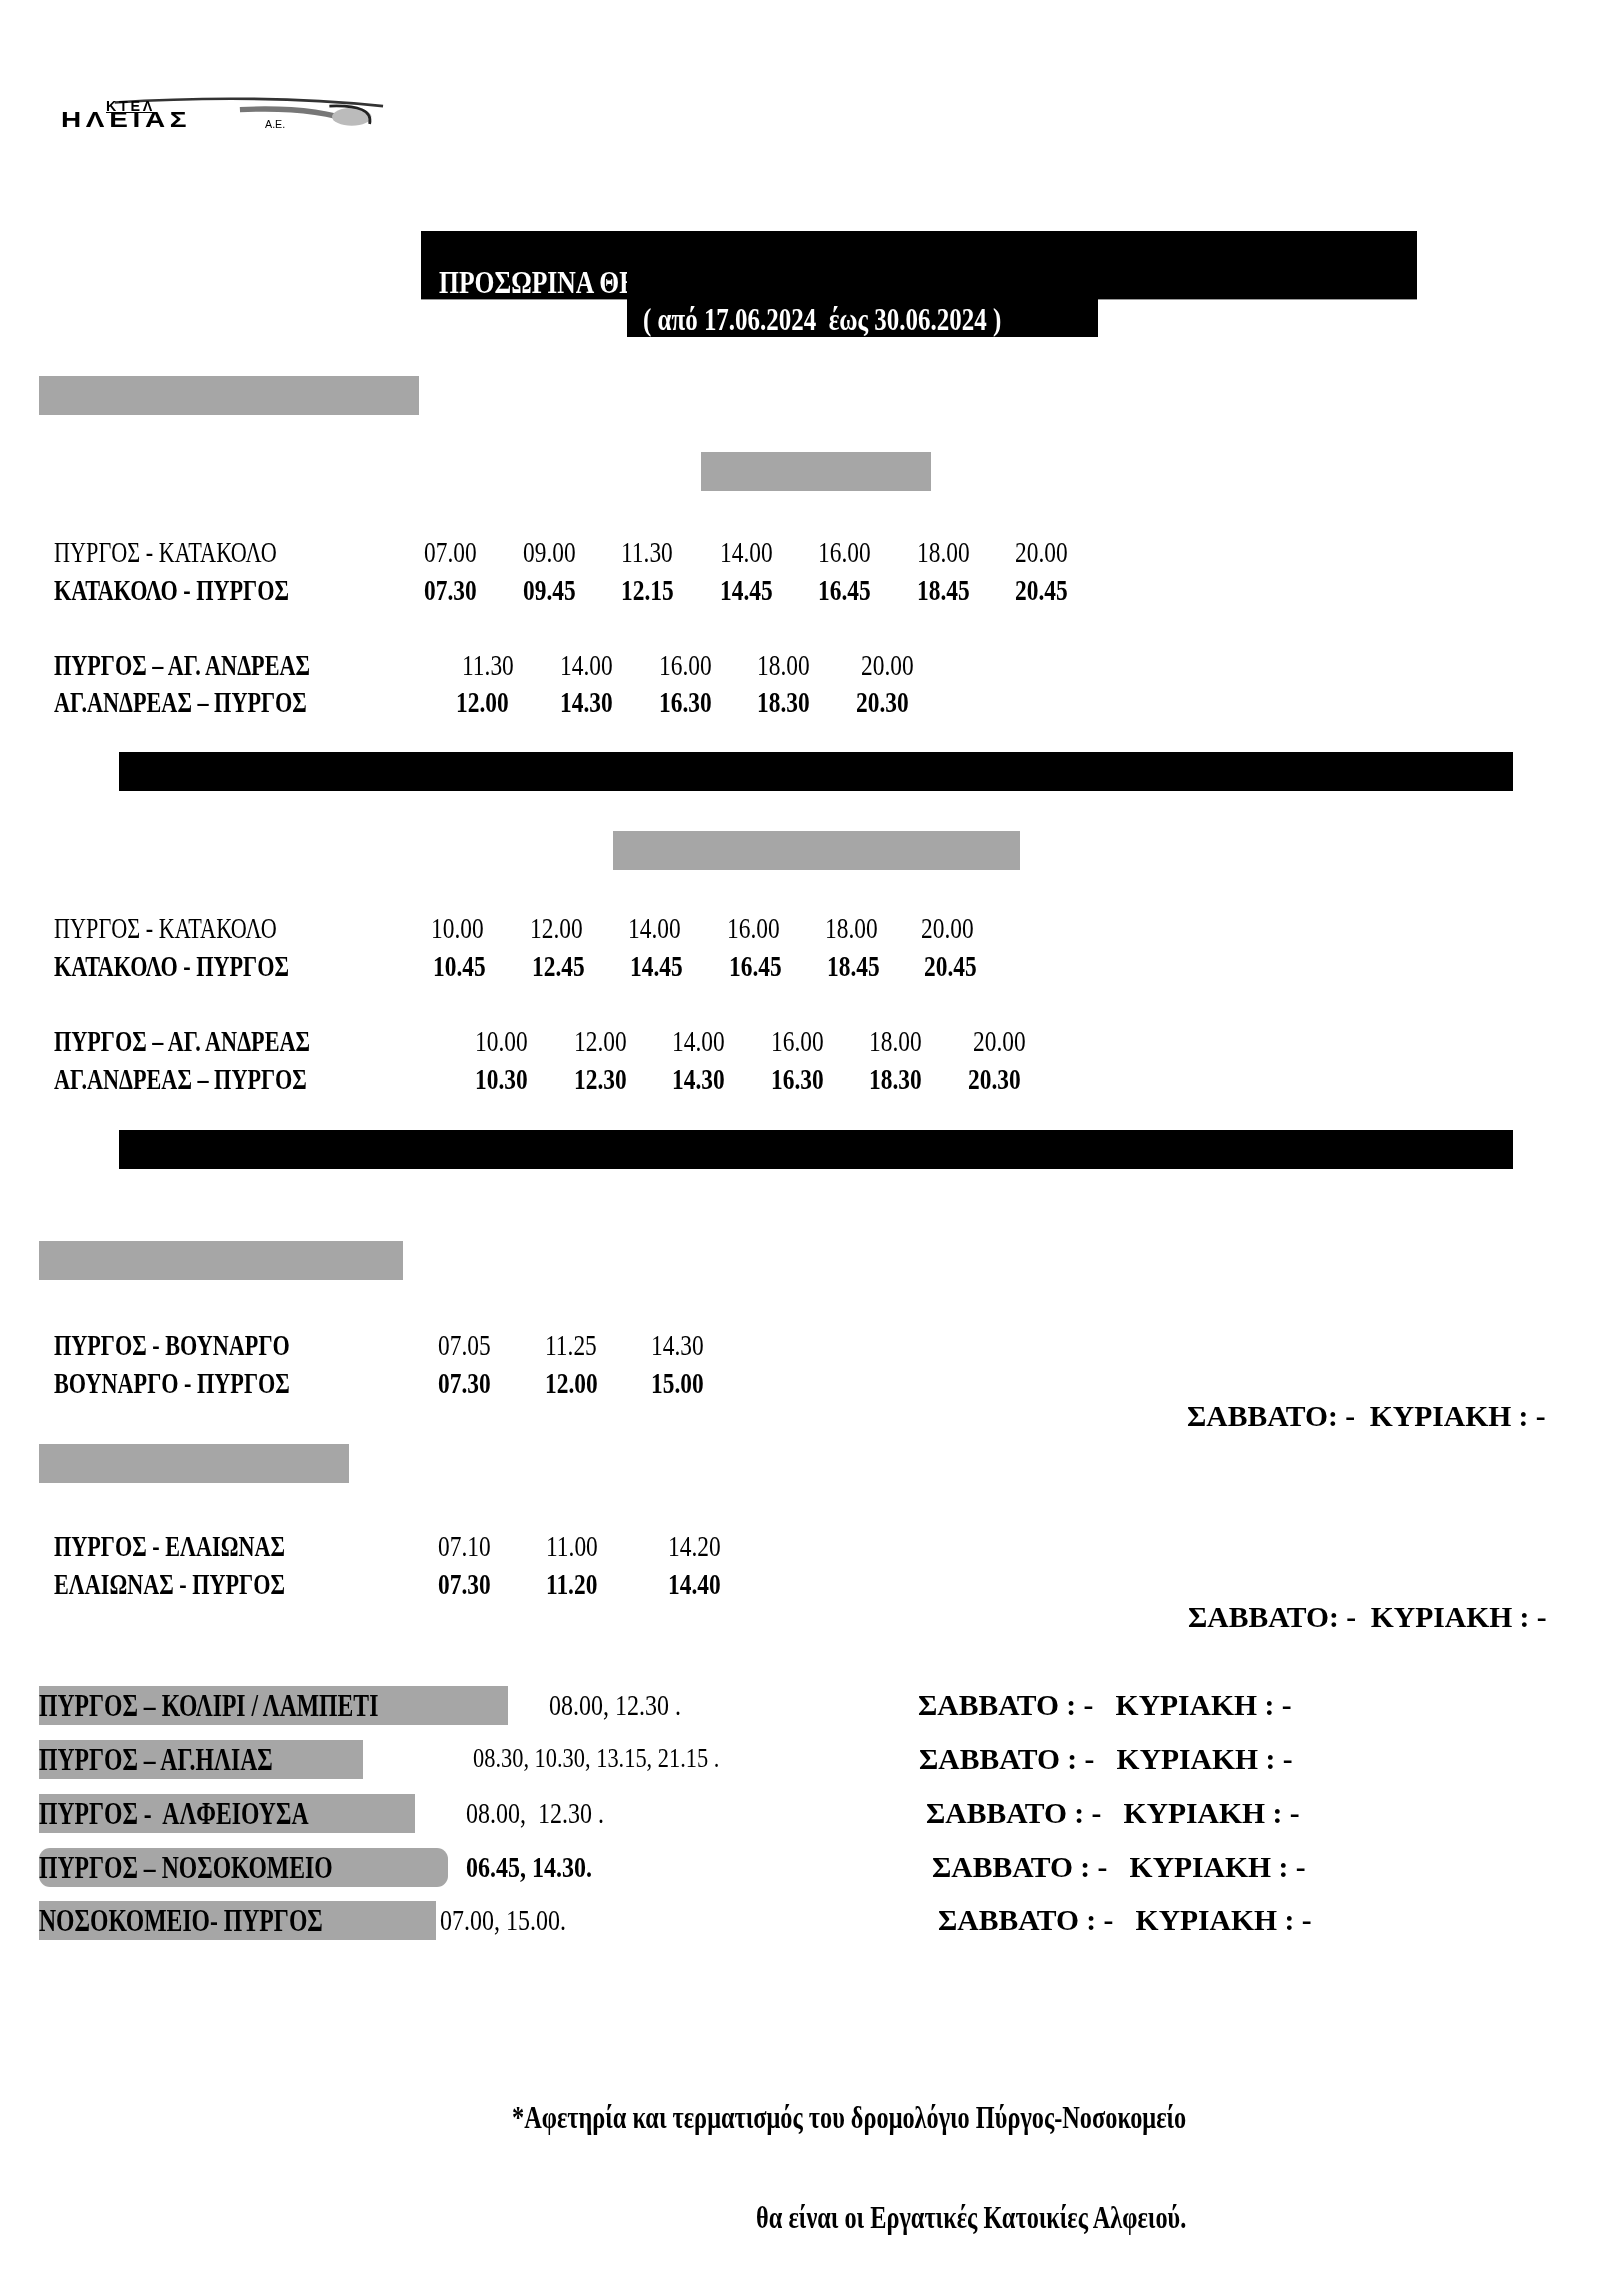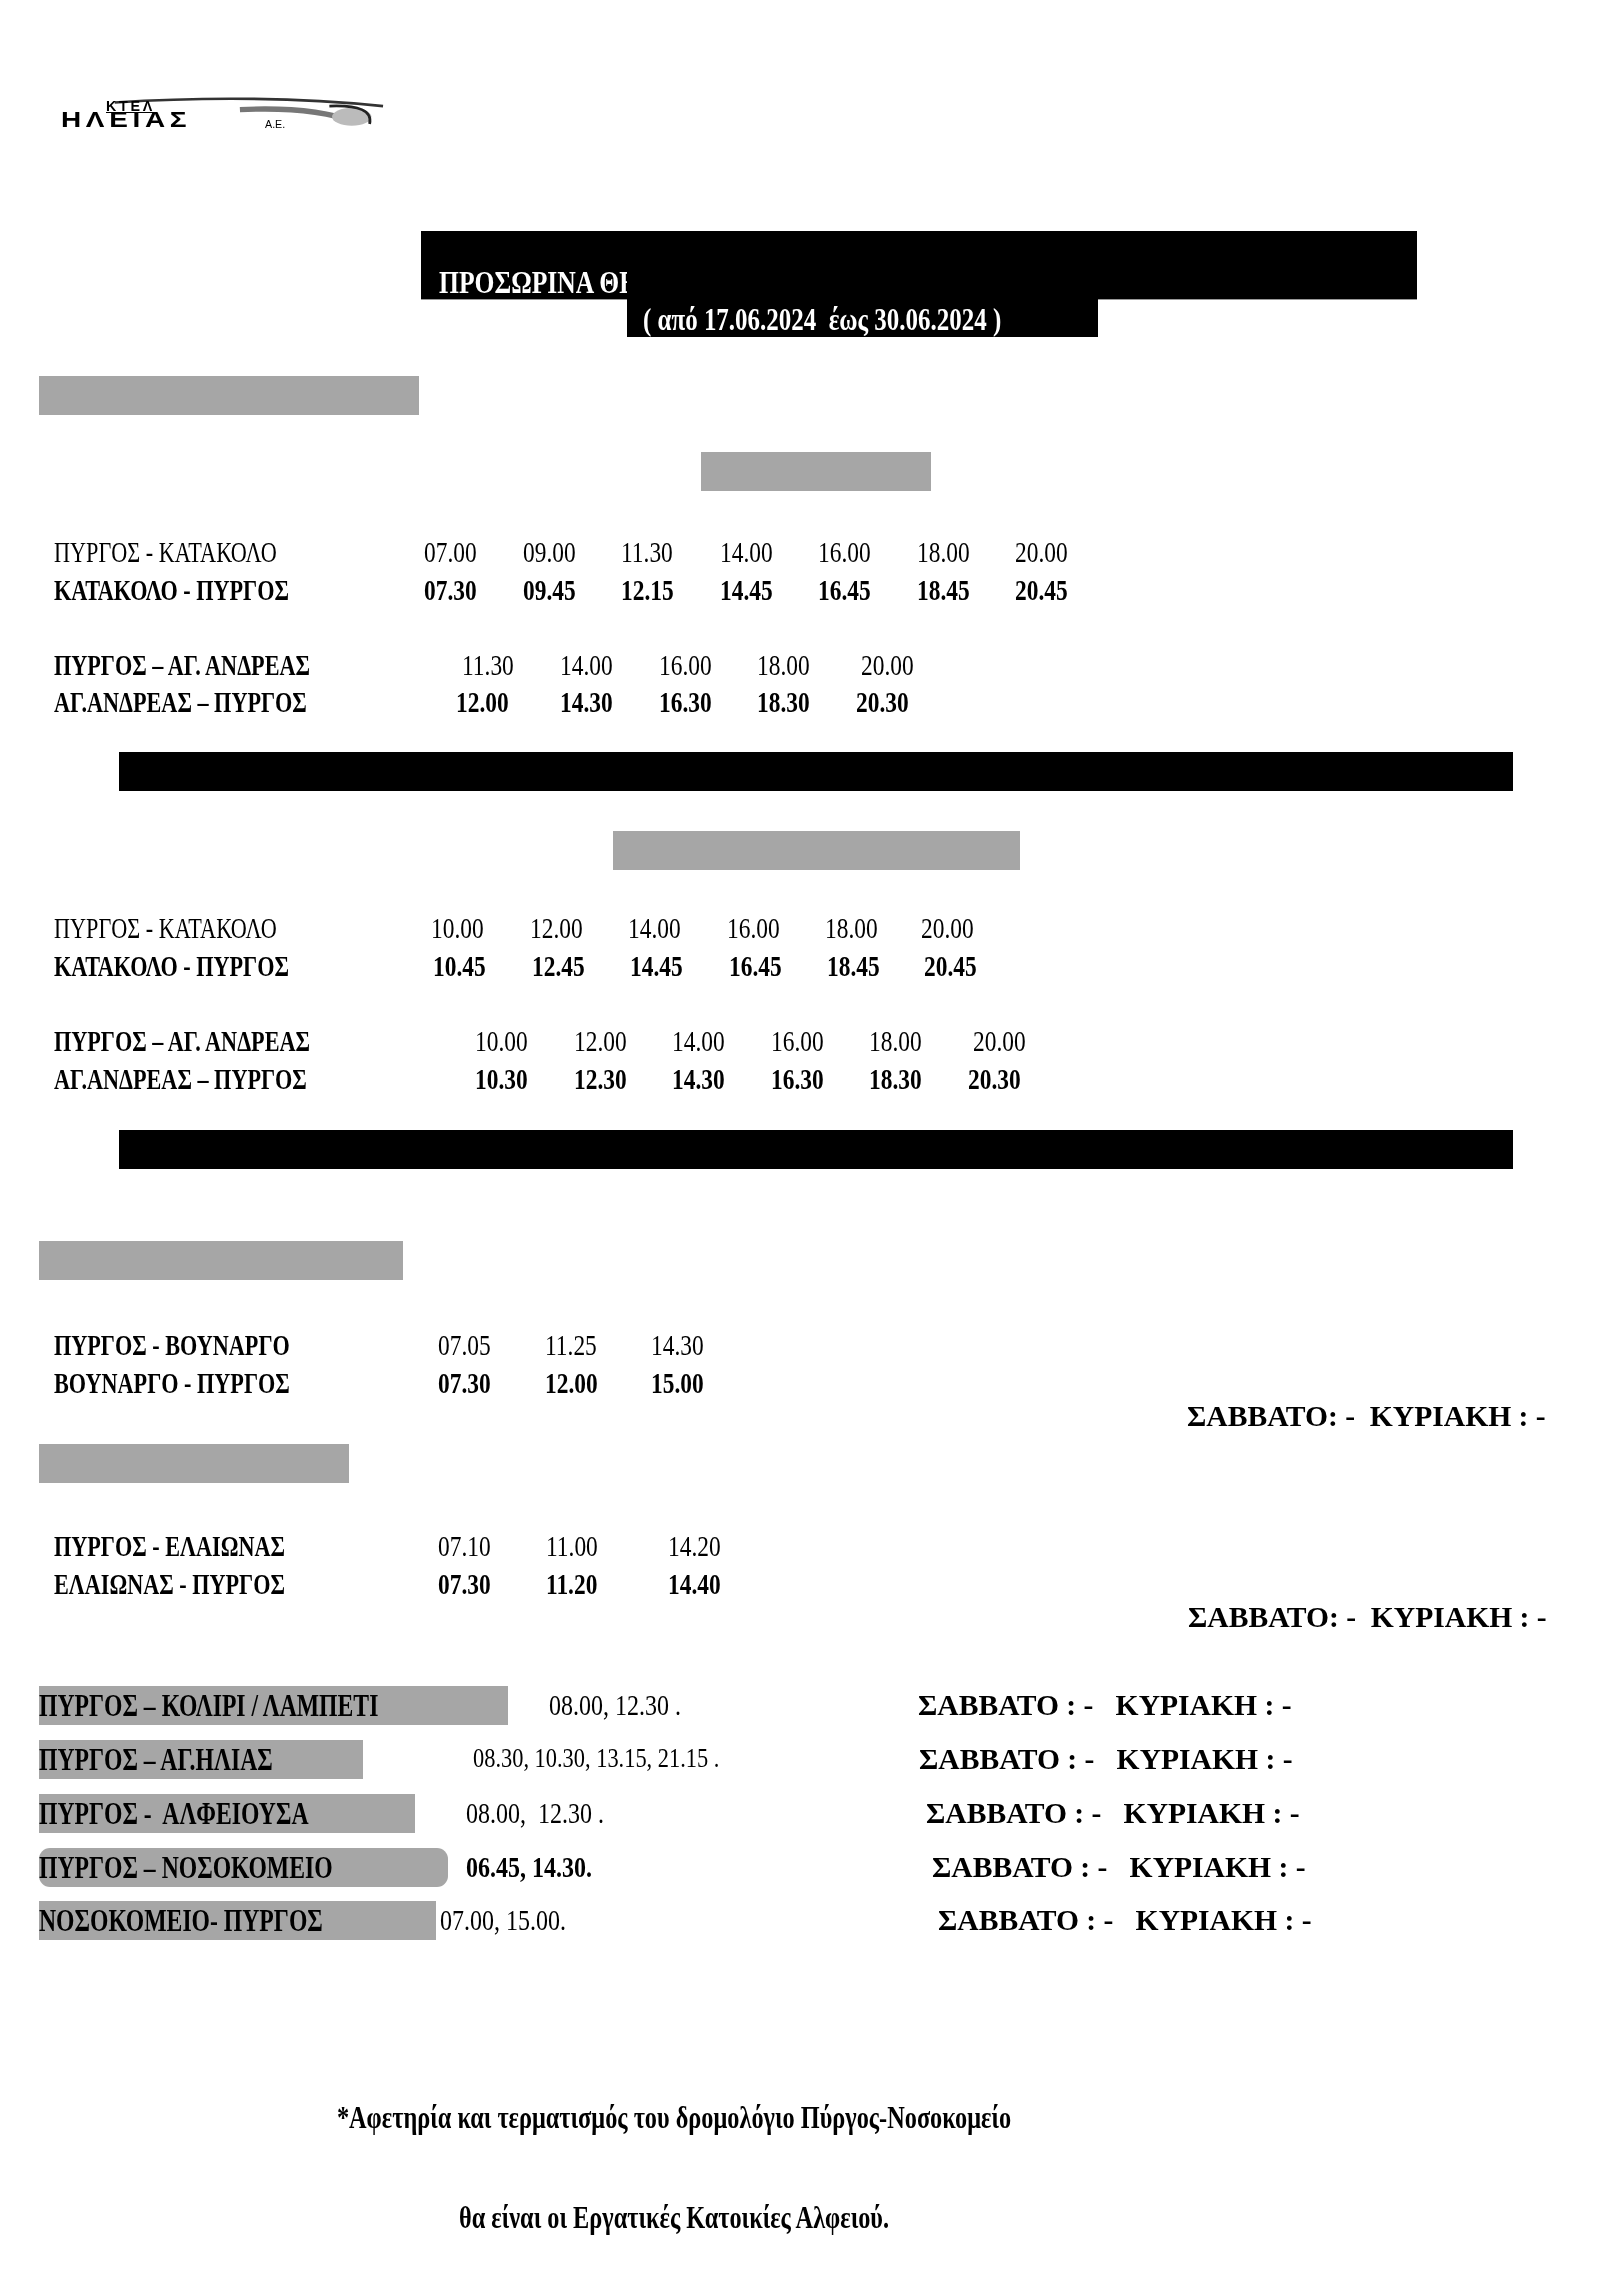--- a/index.html
+++ b/index.html
@@ -183,17 +183,17 @@
   <span class="abs b hl-gray" style="left:0;top:0;width:409px;height:39px;font-size:32px;line-height:39px;overflow:hidden;border-radius:11px;"><span class="cond" style="transform:scaleX(0.74);">ΠΥΡΓΟΣ – ΝΟΣΟΚΟΜΕΙΟ</span></span>
   <span class="abs" style="left:427px;top:3.6px;font-size:30px;font-weight:bold;"><span class="cond" style="transform:scaleX(0.8);">06.45, 14.30.</span></span>
   <span class="abs wide" style="left:893px;top:5.4px;">ΣΑΒΒΑΤΟ : -   ΚΥΡΙΑΚΗ : -</span>
 </div>
 <div class="abs" style="left:39px;top:1901px;height:39px;">
   <span class="abs b hl-gray" style="left:0;top:0;width:397px;height:39px;font-size:32px;line-height:39px;overflow:hidden;"><span class="cond" style="transform:scaleX(0.74);">ΝΟΣΟΚΟΜΕΙΟ- ΠΥΡΓΟΣ</span></span>
   <span class="abs" style="left:401px;top:3.6px;font-size:30px;"><span class="cond" style="transform:scaleX(0.8);">07.00, 15.00.</span></span>
   <span class="abs wide" style="left:899px;top:5.4px;">ΣΑΒΒΑΤΟ : -   ΚΥΡΙΑΚΗ : -</span>
 </div>
 
-<div class="abs b" style="left:0;width:1348px;top:2037px;font-size:32px;text-align:center;">
+<div class="abs b" style="left:0;width:1348px;top:2037px;font-size:32px;text-align:right;">
   <div style="transform:scaleX(0.76);">*Αφετηρία και τερματισμός του δρομολόγιο Πύργος-Νοσοκομείο</div>
   <div style="transform:scaleX(0.76);margin-top:3.6px;">θα είναι οι Εργατικές Κατοικίες Αλφειού.</div>
 </div>
 
 
 </body></html>

